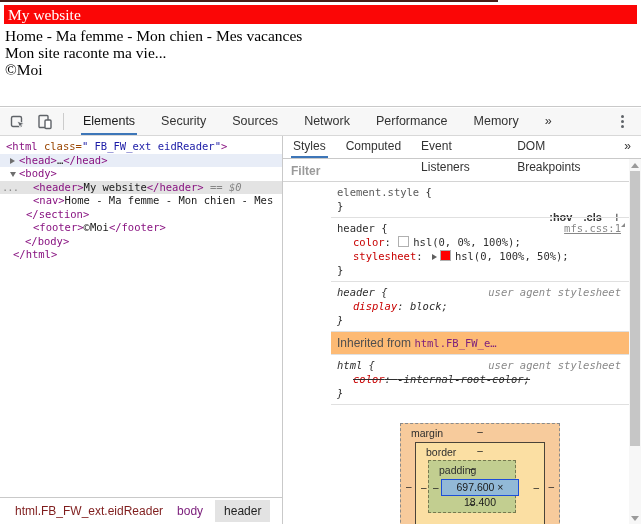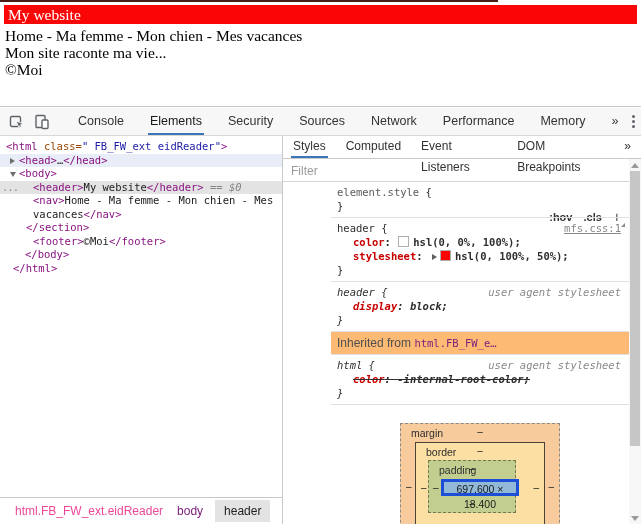--- a/index.html
+++ b/index.html
@@ -40,60 +40,60 @@
   .gutter{position:absolute;left:2px;top:0;color:#8d8d8d;letter-spacing:-1px;}
   .tw{position:absolute;top:4px;width:0;height:0;}
   .tw.right{border-left:5px solid #6e6e6e;border-top:3.5px solid transparent;border-bottom:3.5px solid transparent;}
   .tw.down{border-top:5px solid #6e6e6e;border-left:3.5px solid transparent;border-right:3.5px solid transparent;top:5px;}
   .seg-tag{color:#881280;} .seg-attr{color:#994500;} .seg-val{color:#1a1aa6;}
   .seg-txt{color:#1a1a1a;} .seg-eq{color:#868686;font-style:italic;}
 
   .crumbs{position:absolute;left:0;right:0;bottom:0;height:27px;border-top:1px solid #c9c9c9;background:#fff;
         display:flex;align-items:center;font-size:12px;padding-left:15px;box-sizing:border-box;}
   .crumb{padding:4px 8px 4px 0;cursor:default;}
-  .crumb.c-html{color:#ec4899;}
+  .crumb.c-html{color:#7f1d1d;}
   .crumb.c-body{color:#7d207d;padding-left:6px;}
   .crumb.c-sel{background:#e3e3e3;color:#222;padding:4px 9px;margin-left:4px;}
 
   
   .dt-right{position:absolute;top:0;left:283px;right:0;bottom:0;background:#fff;}
   .st-tabs{height:23px;border-bottom:1px solid #c9c9c9;display:flex;align-items:center;font-size:12px;color:#333;box-sizing:border-box;}
   .st-tab{padding:0 10px;height:22px;line-height:21px;position:relative;cursor:default;}
   .st-tab.sel::after{content:"";position:absolute;left:8px;right:8px;bottom:0;height:2px;background:#3d76b8;}
   .filter-bar{position:absolute;top:23px;left:0;right:12px;height:23px;border-bottom:1px solid #d4d4d4;box-sizing:border-box;}
   .filter-input{position:absolute;left:6px;top:2px;width:230px;height:17px;border:none;outline:none;background:transparent;
-        font-family:"Liberation Sans",sans-serif;font-size:12px;color:#6d28d9;}
+        font-family:"Liberation Sans",sans-serif;font-size:12px;color:#6d28d9;font-weight:bold;}
   .filter-input::placeholder{color:#9a9a9a;}
   .fb-controls{position:absolute;right:8px;top:3px;display:flex;gap:11px;font-size:11px;color:#333;font-weight:bold;align-items:center;}
   .fb-btn{cursor:default;position:relative;margin-top:47px;}
   .fb-plus{font-size:14px;font-weight:normal;}
   .fb-corner{position:absolute;right:-4px;bottom:-2px;width:0;height:0;border-left:4px solid transparent;border-bottom:4px solid #8a8a8a;}
 
   .st-scroll{position:absolute;top:46px;left:0;right:12px;bottom:0;overflow:hidden;
         font-family:"DejaVu Sans Mono","Liberation Mono",monospace;font-size:10.5px;line-height:14px;color:#2e2e2e;margin-left:48px;}
   .rule{position:relative;padding:3px 6px 4px 6px;border-bottom:1px solid #e0e0e0;}
   .rule.ua{font-style:italic;}
   .sel-muted{color:#5a5a5a;}
   .origin{position:absolute;right:8px;top:3px;color:#888;}
   .origin.link{text-decoration:underline;cursor:pointer;}
-  .decl{padding-left:16px;font-weight:bold;}
+  .decl{padding-left:16px;}
   .pname{color:#c80000;}
   .struck{text-decoration:line-through;}
   .swatch{display:inline-block;width:9px;height:9px;border:1px solid #b0b0b0;margin:0 4px -1px 1px;}
   .exp-arrow{display:inline-block;width:0;height:0;border-left:5px solid #5f5f5f;border-top:3px solid transparent;border-bottom:3px solid transparent;margin:0 2px 0 3px;}
   .inherit-bar{background:#fdba74;border-bottom:1px solid #e0e0e0;padding:4px 6px;font-family:"Liberation Sans",sans-serif;
         font-size:12px;color:#4f4f4f;}
   .inherit-node{font-family:"DejaVu Sans Mono","Liberation Mono",monospace;font-size:10.5px;color:#7d207d;}
 
   
   .bm-wrap{padding-top:18px;}
   .bm-margin{position:relative;width:160px;height:115px;margin:0 auto;background:#f7cb9c;border:1px dashed #8a8a8a;box-sizing:border-box;}
   .bm-border{position:absolute;left:14px;top:18px;width:130px;height:91px;background:#fbdfa3;border:1px solid #4a4338;box-sizing:border-box;}
   .bm-padding{position:absolute;left:12px;top:17px;width:88px;height:53px;background:#c2ce90;border:1px dashed #76794f;box-sizing:border-box;}
-  .bm-content{position:absolute;left:12px;top:18px;width:78px;height:17px;background:#92b9d7;border:3px solid #1d4ed8;box-sizing:border-box;
+  .bm-content{position:absolute;left:12px;top:18px;width:78px;height:17px;background:#92b9d7;border:1px solid #1d4ed8;box-sizing:border-box;
         text-align:center;line-height:15px;font-family:"Liberation Sans",sans-serif;font-size:10.5px;color:#1a1a1a;}
   .bm-label{position:absolute;left:10px;top:2px;font-family:"Liberation Sans",sans-serif;font-size:10.5px;color:#2e2e2e;}
   .bm-dash{position:absolute;font-family:"Liberation Sans",sans-serif;font-size:10px;color:#222;line-height:12px;}
   .d-top{left:50%;transform:translateX(-50%);top:2px;}
   .d-bot{left:50%;transform:translateX(-50%);bottom:2px;}
   .m-l{left:5px;top:57px;} .m-r{right:5px;top:57px;}
   .b-l{left:5px;top:39px;} .b-r{right:5px;top:39px;}
   .p-l{left:4px;top:21px;} .p-r{right:4px;top:21px;}
   .b-b{bottom:1px;}
 
@@ -130,21 +130,20 @@
           <path d="M7.2 7.2 L14.4 9.7 L11.3 10.8 L10.1 13.9 Z" fill="#5f6368" stroke="#fff" stroke-width="0.8"></path>
         </svg>
       </span>
       <span class="tb-iconbtn">
         <svg width="16" height="16" viewBox="0 0 16 16">
           <rect x="2" y="1.5" width="9" height="12" rx="1" fill="none" stroke="#5f6368" stroke-width="1.4"></rect>
           <rect x="8" y="6" width="6" height="8.5" rx="1" fill="#fff" stroke="#5f6368" stroke-width="1.4"></rect>
         </svg>
       </span>
       <span class="tb-sep"></span>
-      <span class="tb-tab">Console</span>
       <span class="tb-tab sel">Elements</span>
       <span class="tb-tab">Security</span>
       <span class="tb-tab">Sources</span>
       <span class="tb-tab">Network</span>
       <span class="tb-tab">Performance</span>
       <span class="tb-tab">Memory</span>
       <span class="tb-tab">»</span>
       <span class="tb-right">
         <span class="kebab">
             <i></i>
@@ -157,21 +156,20 @@
 
     <div class="dt-main">
 
       <div class="dt-left">
         <div class="tree">
             <div class="tree-row" style="padding-left: 6px;"><span class="seg-tag">&lt;html</span><span class="seg-attr"> class=</span><span class="seg-val">" FB_FW_ext eidReader"</span><span class="seg-tag">&gt;</span></div>
             <div class="tree-row hover" style="padding-left: 19px;"><span class="tw right" style="left: 10px;"></span><span class="seg-tag">&lt;head&gt;</span><span class="seg-txt">…</span><span class="seg-tag">&lt;/head&gt;</span></div>
             <div class="tree-row" style="padding-left: 19px;"><span class="tw down" style="left: 10px;"></span><span class="seg-tag">&lt;body&gt;</span></div>
             <div class="tree-row selected" style="padding-left: 33px;"><span class="gutter">...</span><span class="seg-tag">&lt;header&gt;</span><span class="seg-txt">My website</span><span class="seg-tag">&lt;/header&gt;</span><span class="seg-eq"> == $0</span></div>
             <div class="tree-row" style="padding-left: 33px;"><span class="seg-tag">&lt;nav&gt;</span><span class="seg-txt">Home - Ma femme - Mon chien - Mes</span></div>
-            <div class="tree-row" style="padding-left: 33px;"><span class="seg-txt">vacances</span><span class="seg-tag">&lt;/nav&gt;</span></div>
             <div class="tree-row" style="padding-left: 26px;"><span class="seg-tag">&lt;/section&gt;</span></div>
             <div class="tree-row" style="padding-left: 33px;"><span class="seg-tag">&lt;footer&gt;</span><span class="seg-txt">©Moi</span><span class="seg-tag">&lt;/footer&gt;</span></div>
             <div class="tree-row" style="padding-left: 25px;"><span class="seg-tag">&lt;/body&gt;</span></div>
             <div class="tree-row" style="padding-left: 13px;"><span class="seg-tag">&lt;/html&gt;</span></div>
           </div>
         <div class="crumbs">
           <span class="crumb c-html">html.FB_FW_ext.eidReader</span>
           <span class="crumb c-body">body</span>
           <span class="crumb c-sel">header</span>
         </div>

